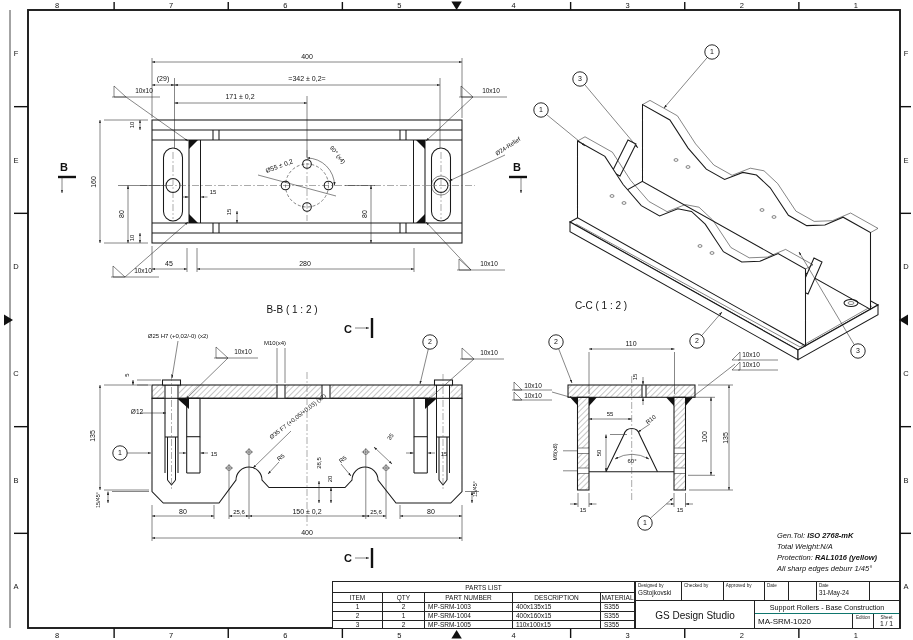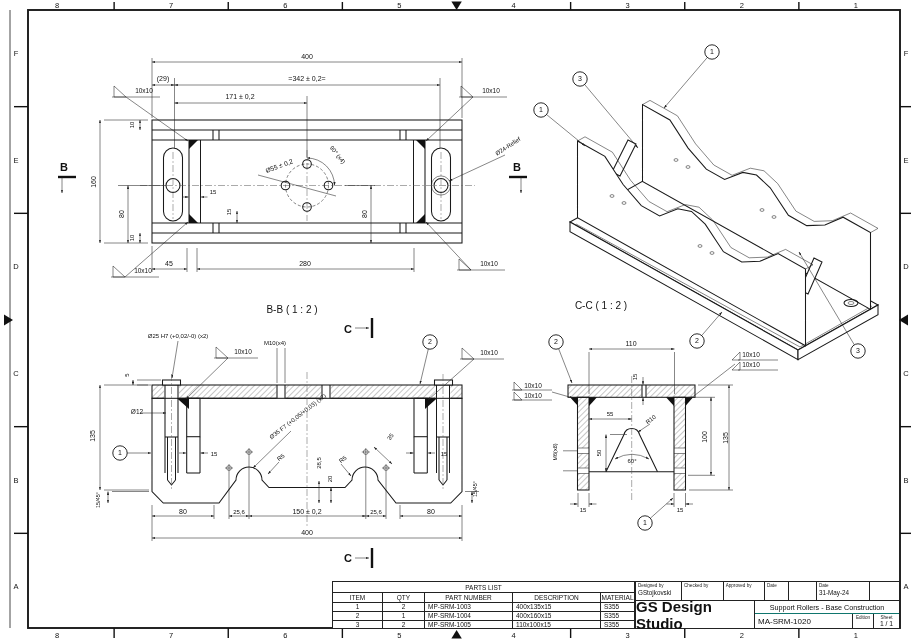--- a/index.html
+++ b/index.html
@@ -36,21 +36,21 @@
   
   #tblock{position:absolute;left:635px;top:581px;width:265px;height:48px;
           border:1px solid #222;box-sizing:border-box;background:#fff;font-size:6.5px;}
   .tb-r1{display:flex;height:19px;border-bottom:1px solid #222;box-sizing:border-box;}
   .tb-c{border-left:1px solid #222;box-sizing:border-box;overflow:hidden;}
   .tb-c:first-child{border-left:none;}
   .tb-l{font-size:4.6px;color:#222;padding:1px 0 0 2px;white-space:nowrap;}
   .tb-v{font-size:6.3px;padding:1px 0 0 2px;white-space:nowrap;}
   .tb-r2{display:flex;height:28px;}
   .tb-co{width:118px;display:flex;align-items:center;justify-content:center;
-         font-size:15px;box-sizing:border-box;font-weight:bold;}
+         font-size:10px;box-sizing:border-box;}
   .tb-rt{flex:1;border-left:1px solid #222;display:flex;flex-direction:column;box-sizing:border-box;}
   .tb-title{height:13px;border-bottom:1px solid #0f766e;box-sizing:border-box;display:flex;
             align-items:center;justify-content:center;font-size:7.2px;white-space:nowrap;}
   .tb-bot{display:flex;flex:1;justify-content:space-between;}
   .tb-doc{width:97px;display:flex;align-items:center;padding-left:3px;font-size:8px;box-sizing:border-box;}
   .tb-ed{width:21px;border-left:1px solid #222;box-sizing:border-box;}
   .tb-sh{flex:1;border-left:1px solid #222;box-sizing:border-box;text-align:center;}
   .tb-shv{font-size:6.8px;}
 </style>
 </head>
@@ -528,20 +528,26 @@
         <text x="120" y="455.4" text-anchor="middle" font-size="7" class="ann">1</text>
         <line x1="558.6175058966995" y1="348.70735886029246" x2="572" y2="383" class="ld"></line>
         <circle cx="556" cy="342" r="7.2" fill="#fff" stroke="#111" stroke-width="0.9"></circle>
         <text x="556" y="344.4" text-anchor="middle" font-size="7" class="ann">2</text>
         <line x1="650.3707511637066" y1="518.2046864609763" x2="673" y2="498" class="ld"></line>
         <circle cx="645" cy="523" r="7.2" fill="#fff" stroke="#111" stroke-width="0.9"></circle>
         <text x="645" y="525.4" text-anchor="middle" font-size="7" class="ann">1</text>
       </g>
 </svg>
 
+<div id="notes">
+  <div><span>Gen.Tol: </span><b>ISO 2768-mK</b></div>
+  <div><span>Total Weight:N/A</span><b></b></div>
+  <div><span>Protection: </span><b>RAL1016 (yellow)</b></div>
+  <div><span>All sharp edges deburr 1/45°</span><b></b></div>
+</div>
 
 <div id="parts">
       <div class="pl-row" style="height: 10px;">
         <div class="pl-cell c-c" style="width: 100%;">PARTS LIST</div>
       </div>
       <div class="pl-row" style="height: 10px;">
         <div class="pl-cell c-c" style="width: 49px;">ITEM</div>
         <div class="pl-cell c-c" style="width: 42px;">QTY</div>
         <div class="pl-cell c-c" style="width: 88px;">PART NUMBER</div>
         <div class="pl-cell c-c" style="width: 88px;">DESCRIPTION</div>

